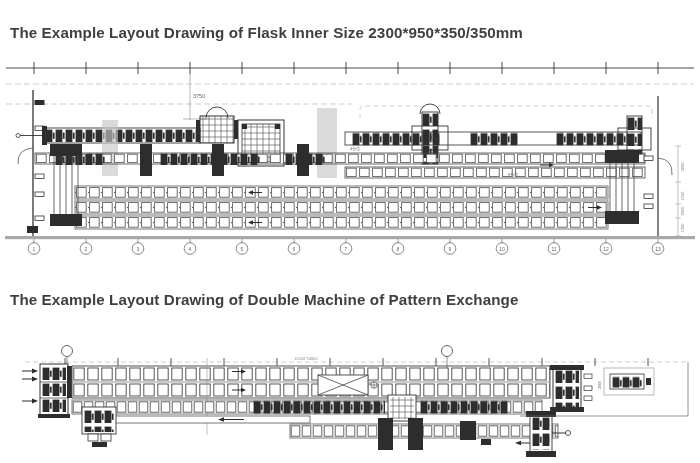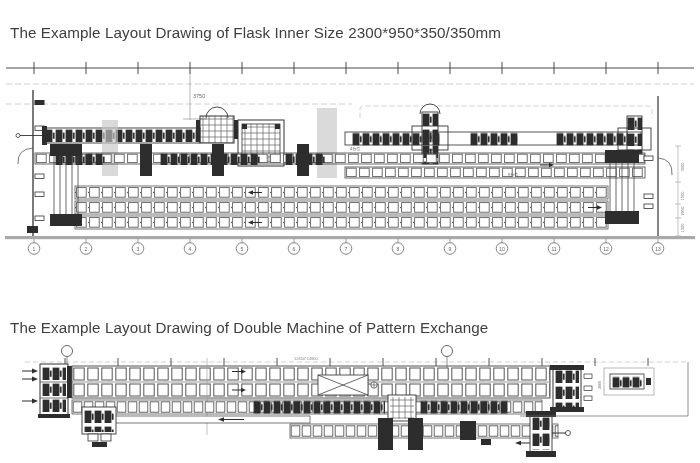--- a/index.html
+++ b/index.html
@@ -1,25 +1,25 @@
 <!DOCTYPE html>
 <html><head>
 <meta charset="utf-8">
 <style>
   html,body{margin:0;padding:0;}
   body{
     width:700px;height:463px;position:relative;overflow:hidden;
     background:#ffffff;font-family:"Liberation Sans",sans-serif;
   }
   .drawing-title{
-    position:absolute;left:10px;margin:0;font-size:15.2px;font-weight:400;
+    position:absolute;left:10px;margin:0;font-size:15.2px;font-weight:700;
     color:#3f3f3f;letter-spacing:0.1px;white-space:nowrap;
   }
   #title1{top:24px;}
-  #title2{top:319px;}
+  #title2{top:291px;}
   .dwg{position:absolute;left:0;}
   #dwg1{top:56px;}
   #dwg2{top:338px;}
   svg text{font-family:"Liberation Sans",sans-serif;}
 </style>
 </head>
 <body>
 
 <h1 class="drawing-title" id="title1">The Example Layout Drawing of Flask Inner Size 2300*950*350/350mm</h1>
 

